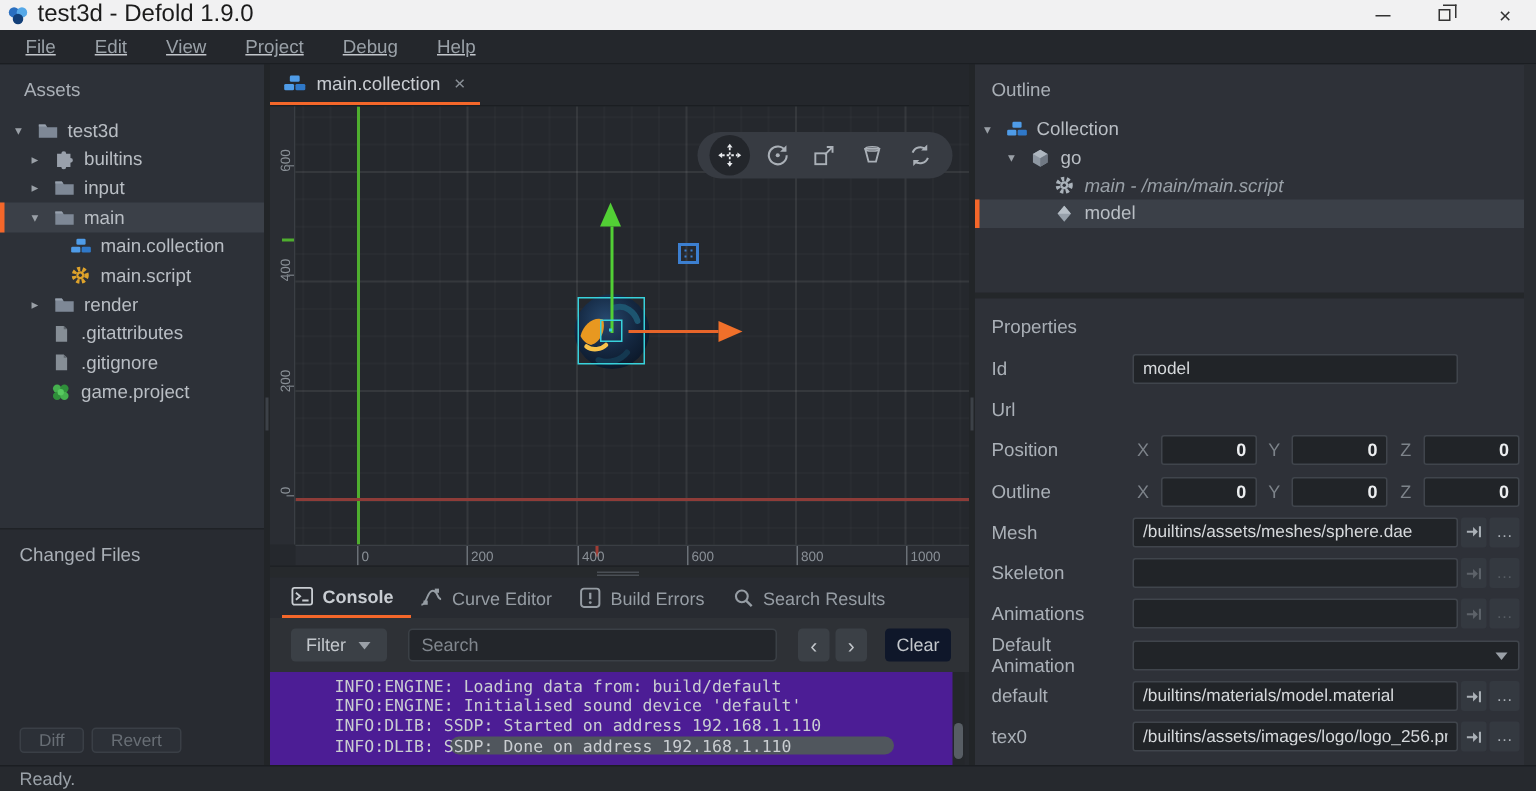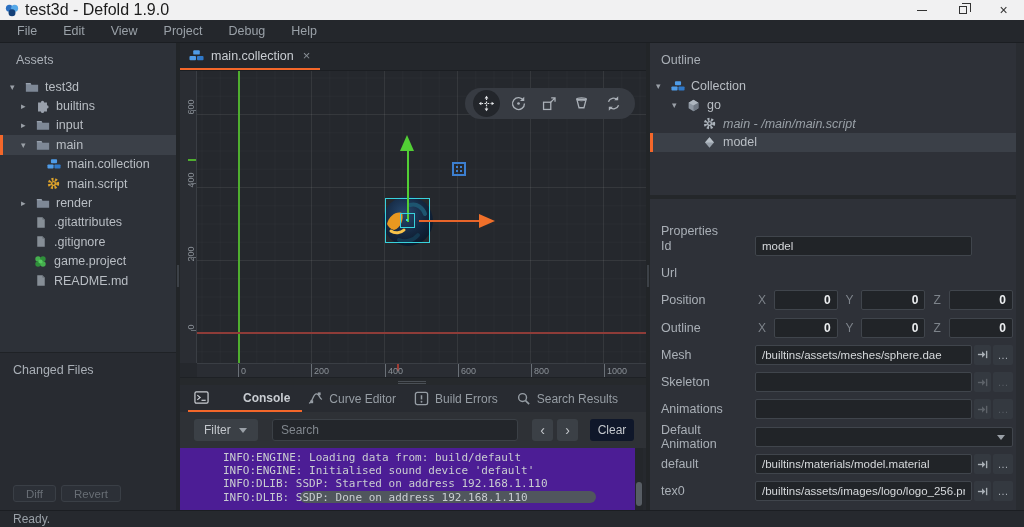--- a/index.html
+++ b/index.html
@@ -11,21 +11,21 @@
   .titlebar { left:0; top:0; width:1024px; height:20px; background:#f1f1f2; display:flex; align-items:center; color:#1b1b1b; }
   .titlebar .appicon { width:14px; height:14px; margin:0 6px 0 5px; }
   .titlebar .title { font-size:16px; }
   .win-controls { margin-left:auto; display:flex; height:100%; }
   .win-btn { width:41px; height:100%; display:flex; align-items:center; justify-content:center; color:#333; font-size:12px; }
   .glyph-min { width:10px; height:0; border-top:1.4px solid #333; display:block; }
   .glyph-restore { width:8px; height:8px; border:1.2px solid #333; position:relative; display:block; }
   .glyph-restore::before { content:''; position:absolute; left:2px; top:-4px; width:8px; height:8px; border:1.2px solid #333; border-bottom:none; border-left:none; }
 
   
-  .menubar { left:0; top:20px; width:1024px; height:23px; background:#24272c; border-bottom:1px solid #1b1e22; display:flex; align-items:center; padding-left:4px; }
+  .menubar { left:0; top:20px; width:1024px; height:23px; background:#24272c; border-bottom:1px solid #1b1e22; display:flex; align-items:center; padding-left:4px;text-decoration:underline; }
   .menu-item { font-size:12.5px; color:#9aa1a8; padding:0 13px; }
 
   
   .statusbar { left:0; top:510px; width:1024px; height:17px; background:#26292e; border-top:1px solid #1b1e22; display:flex; align-items:center; padding-left:13px; font-size:12px; color:#9aa1a8; }
 
   
   .left-panel { left:0; top:43px; width:176px; height:467px; background:#2d3138; }
   .panel-header { font-size:12.5px; color:#a9afb6; padding:10px 0 0 16px; }
   .tree { margin-top:10px; }
   .trow { height:19.4px; display:flex; align-items:center; font-size:12.5px; color:#b9bec4; position:relative; white-space:nowrap; }
@@ -83,21 +83,21 @@
   .center-sq { position:absolute; left:203px; top:142px; width:15px; height:15px; border:1.5px solid #38d2dc; }
   .center-sq::after { content:''; position:absolute; left:5px; top:5px; width:2px; height:2px; background:#38d2dc; }
   .blue-sq { position:absolute; left:255px; top:91px; width:14px; height:14px; border:2px solid #3c7fd0; background-image:radial-gradient(#3c7fd0 1px, transparent 1px); background-size:4px 4px; background-position:1px 1px; }
   .sphere { position:absolute; left:185px; top:124px; width:52px; height:52px; }
 
   
   .console { left:0; top:342px; width:466px; height:125px; background:#26292e; }
   .c-tabbar { left:0; top:0; width:466px; height:27px; background:#282b31; display:flex; align-items:stretch; padding-left:8px; }
   .c-tab { display:flex; align-items:center; padding:0 12px 0 6px; font-size:12px; color:#969da4; }
   .c-tab .ic { width:15px; height:15px; margin-right:6px; }
-  .c-tab.active { color:#c9cdd2; border-bottom:2.5px solid #f4672a; font-weight:bold;gap:28px; }
+  .c-tab.active { color:#c9cdd2; border-bottom:2.5px solid #f4672a; font-weight:bold; }
   .c-controls { left:0; top:27px; width:466px; height:36px; background:#2e3136; }
   .filter-select { position:absolute; left:14px; top:7px; width:64px; height:22px; background:#3b4046; border-radius:3px; display:flex; align-items:center; font-size:12px; color:#c3c7cc; padding-left:10px; }
   .filter-select .dd { margin-left:8px; width:0; height:0; border-left:4px solid transparent; border-right:4px solid transparent; border-top:5px solid #9aa0a7; }
   .search-input { position:absolute; left:92px; top:7px; width:246px; height:22px; background:#23262b; border:1px solid #3b4046; border-radius:3px; color:#c3c7cc; font-size:12px; padding:0 8px; font-family:"Liberation Sans",sans-serif; }
   .search-input::placeholder { color:#80868d; }
   .nav-btn { position:absolute; top:7px; width:21px; height:22px; background:#3b4046; border-radius:3px; color:#c3c7cc; font-size:14px; display:flex; align-items:center; justify-content:center; }
   .clear-btn { position:absolute; left:410px; top:7px; width:44px; height:22px; background:#0f172a; border-radius:3px; color:#c3c7cc; font-size:12px; display:flex; align-items:center; justify-content:center; }
   .c-log { left:0; top:63px; width:458px; height:62px; background:#4c1d95; font-family:"DejaVu Sans Mono","Liberation Mono",monospace; font-size:11px; color:#c9cdd1; padding:3px 0 0 43px; line-height:13.2px; overflow:hidden; }
   .c-line { white-space:nowrap; position:relative; }
   .c-line.hl::before { content:''; position:absolute; left:77px; top:0; width:296px; height:12px; background:#50565d; border-radius:6px; }
@@ -260,29 +260,20 @@
           <svg viewBox="0 0 16 16" width="13" height="13">
             <circle cx="5" cy="5" r="3.4" fill="#45b04e"></circle>
             <circle cx="11" cy="5" r="3.4" fill="#2f8f3a"></circle>
             <circle cx="5" cy="11" r="3.4" fill="#2f8f3a"></circle>
             <circle cx="11" cy="11" r="3.4" fill="#45b04e"></circle>
             <circle cx="8" cy="8" r="2.6" fill="#57c95f"></circle>
           </svg>
         </span>
       <span>game.project</span>
     </div>
-    <div class="trow" style="padding-left:33px">
-      <span class="ic">
-          <svg viewBox="0 0 16 16" width="12" height="13">
-            <path d="M3 1h7l3 3v11H3z" fill="#868e96"></path>
-            <path d="M10 1l3 3h-3z" fill="#5f666d"></path>
-          </svg>
-        </span>
-      <span>README.md</span>
-    </div>
   </div>
   <div class="changed">
     <div class="panel-header" style="padding-left:13px">Changed Files</div>
     <div class="cf-buttons">
       <div class="btn-dim">Diff</div>
       <div class="btn-dim">Revert</div>
     </div>
   </div>
 </div>
 
@@ -500,21 +491,21 @@
             <path d="M8 1.5l5.5 6.5L8 14.5 2.5 8z" fill="#97a0aa"></path>
             <path d="M8 1.5L13.5 8h-11z" fill="#b7bfc7"></path>
           </svg>
         </span>
       <span>model</span>
     </div>
   </div>
   <div class="sep"></div>
 
   <div class="props">
-    <div class="panel-header" style="padding-left:11px;padding-top:25px">Properties</div>
+    <div class="panel-header" style="padding-left:11px;padding-top:12px">Properties</div>
     <div class="rows">
 
       <div class="prow">
         <span class="plabel">Id</span>
         <input class="pfield w-main" value="model" style="">
       </div>
 
       <div class="prow">
         <span class="plabel">Url</span>
       </div>

